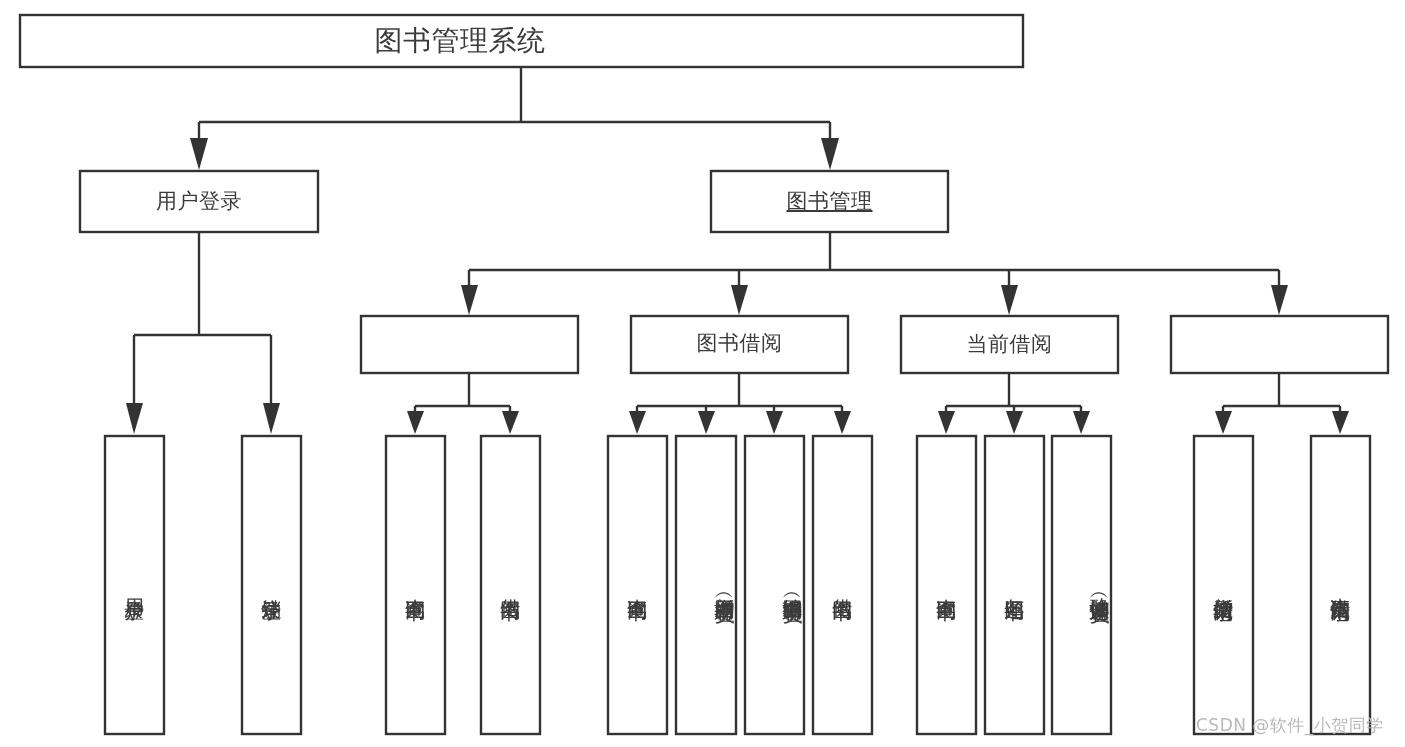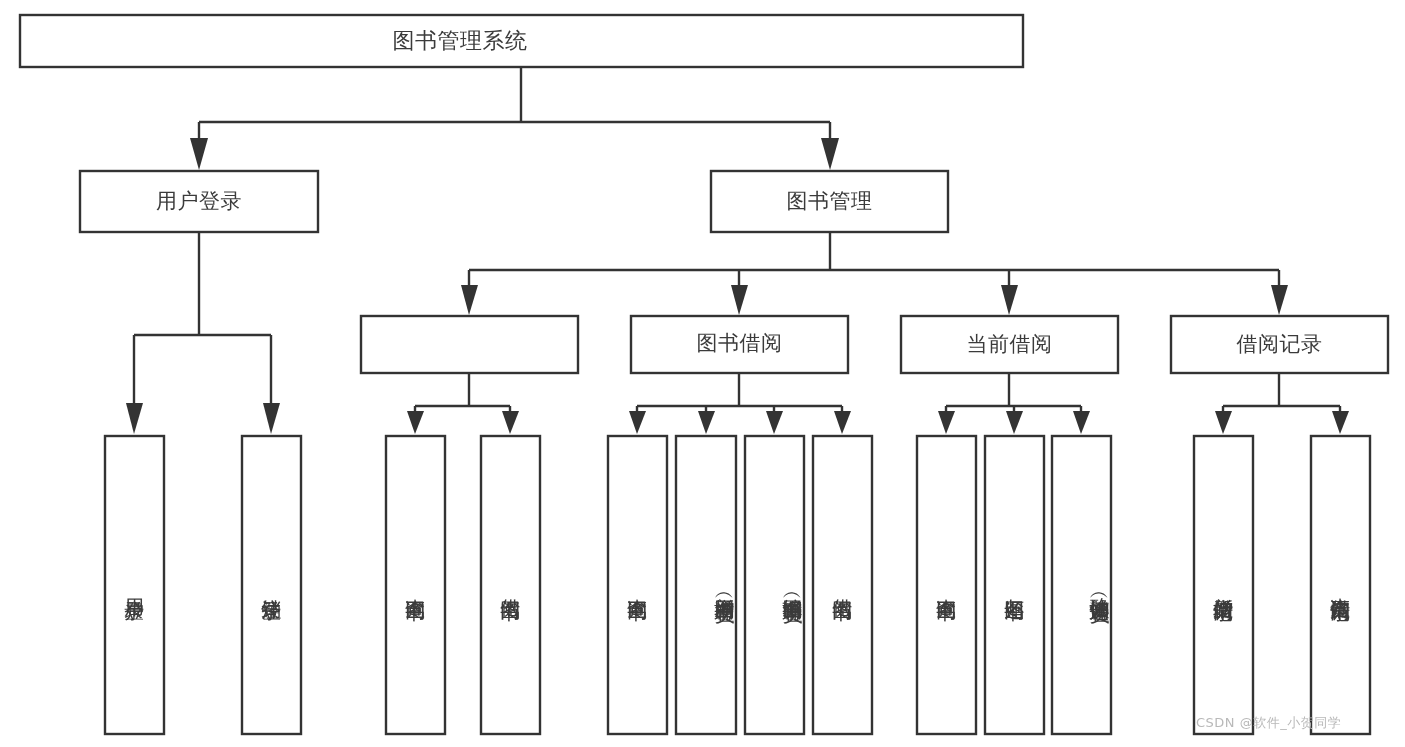--- a/index.html
+++ b/index.html
@@ -70,21 +70,21 @@
     letter-spacing: 1px;
     white-space: nowrap;
     pointer-events: none;
   }
   .node-label-v.v-pad-mid {
     align-items: center;
   }
   .watermark {
     position: absolute;
     color: #b9b9b9;
-    font-size: 13px;
+    font-size: 17px;
     letter-spacing: 0.5px;
     white-space: nowrap;
     pointer-events: none;
   }
 </style>
 </head>
 <body>
 
 <div id="diagram-root">
 
@@ -166,32 +166,31 @@
 
     <path class="connector" d="M 1279 373 L 1279 406"></path>
     <path class="connector" d="M 1223 406 L 1340 406"></path>
     <path class="connector" d="M 1223 406 L 1223 415"></path>
     <path class="connector" d="M 1340 406 L 1340 415"></path>
     <polygon class="arrow-head" points="1223,434 1215,411 1232,411"></polygon>
     <polygon class="arrow-head" points="1340,434 1332,411 1349,411"></polygon>
 
   </svg>
 
-  <div class="node-label-h" style="left:20px; top:15px; width:880px; height:52px; font-size:22px;border-radius:22px;">图书管理系统</div>
+  <div class="node-label-h" style="left:20px; top:15px; width:880px; height:52px; font-size:28px;border-radius:22px;">图书管理系统</div>
 
   <div class="node-label-h" style="left:80px; top:171px; width:238px; height:61px;">用户登录</div>
 
-  <div class="node-label-h" style="left:711px; top:171px; width:237px; height:61px;">图书管理</div>
+  <div class="node-label-h" style="left:711px; top:171px; width:237px; height:61px;text-decoration:underline;">图书管理</div>
 
 
   <div class="node-label-h" style="left:631px; top:316px; width:217px; height:57px;font-family:Liberation Mono, monospace;">图书借阅</div>
 
   <div class="node-label-h" style="left:901px; top:316px; width:217px; height:57px;">当前借阅</div>
 
-  <div class="node-label-h" style="left:1171px; top:316px; width:217px; height:57px;">借阅记录</div>
 
   <div class="node-label-v v-pad-mid" style="left:105px; top:436px; width:59px; height:298px;">用户登录</div>
 
   <div class="node-label-v v-pad-mid" style="left:242px; top:436px; width:59px; height:298px;">注销登录</div>
 
   <div class="node-label-v v-pad-mid" style="left:386px; top:436px; width:59px; height:298px;">查询图书</div>
 
   <div class="node-label-v v-pad-mid" style="left:481px; top:436px; width:59px; height:298px;">借阅图书</div>
 
   <div class="node-label-v v-pad-mid" style="left:608px; top:436px; width:59px; height:298px;">查询图书</div>

